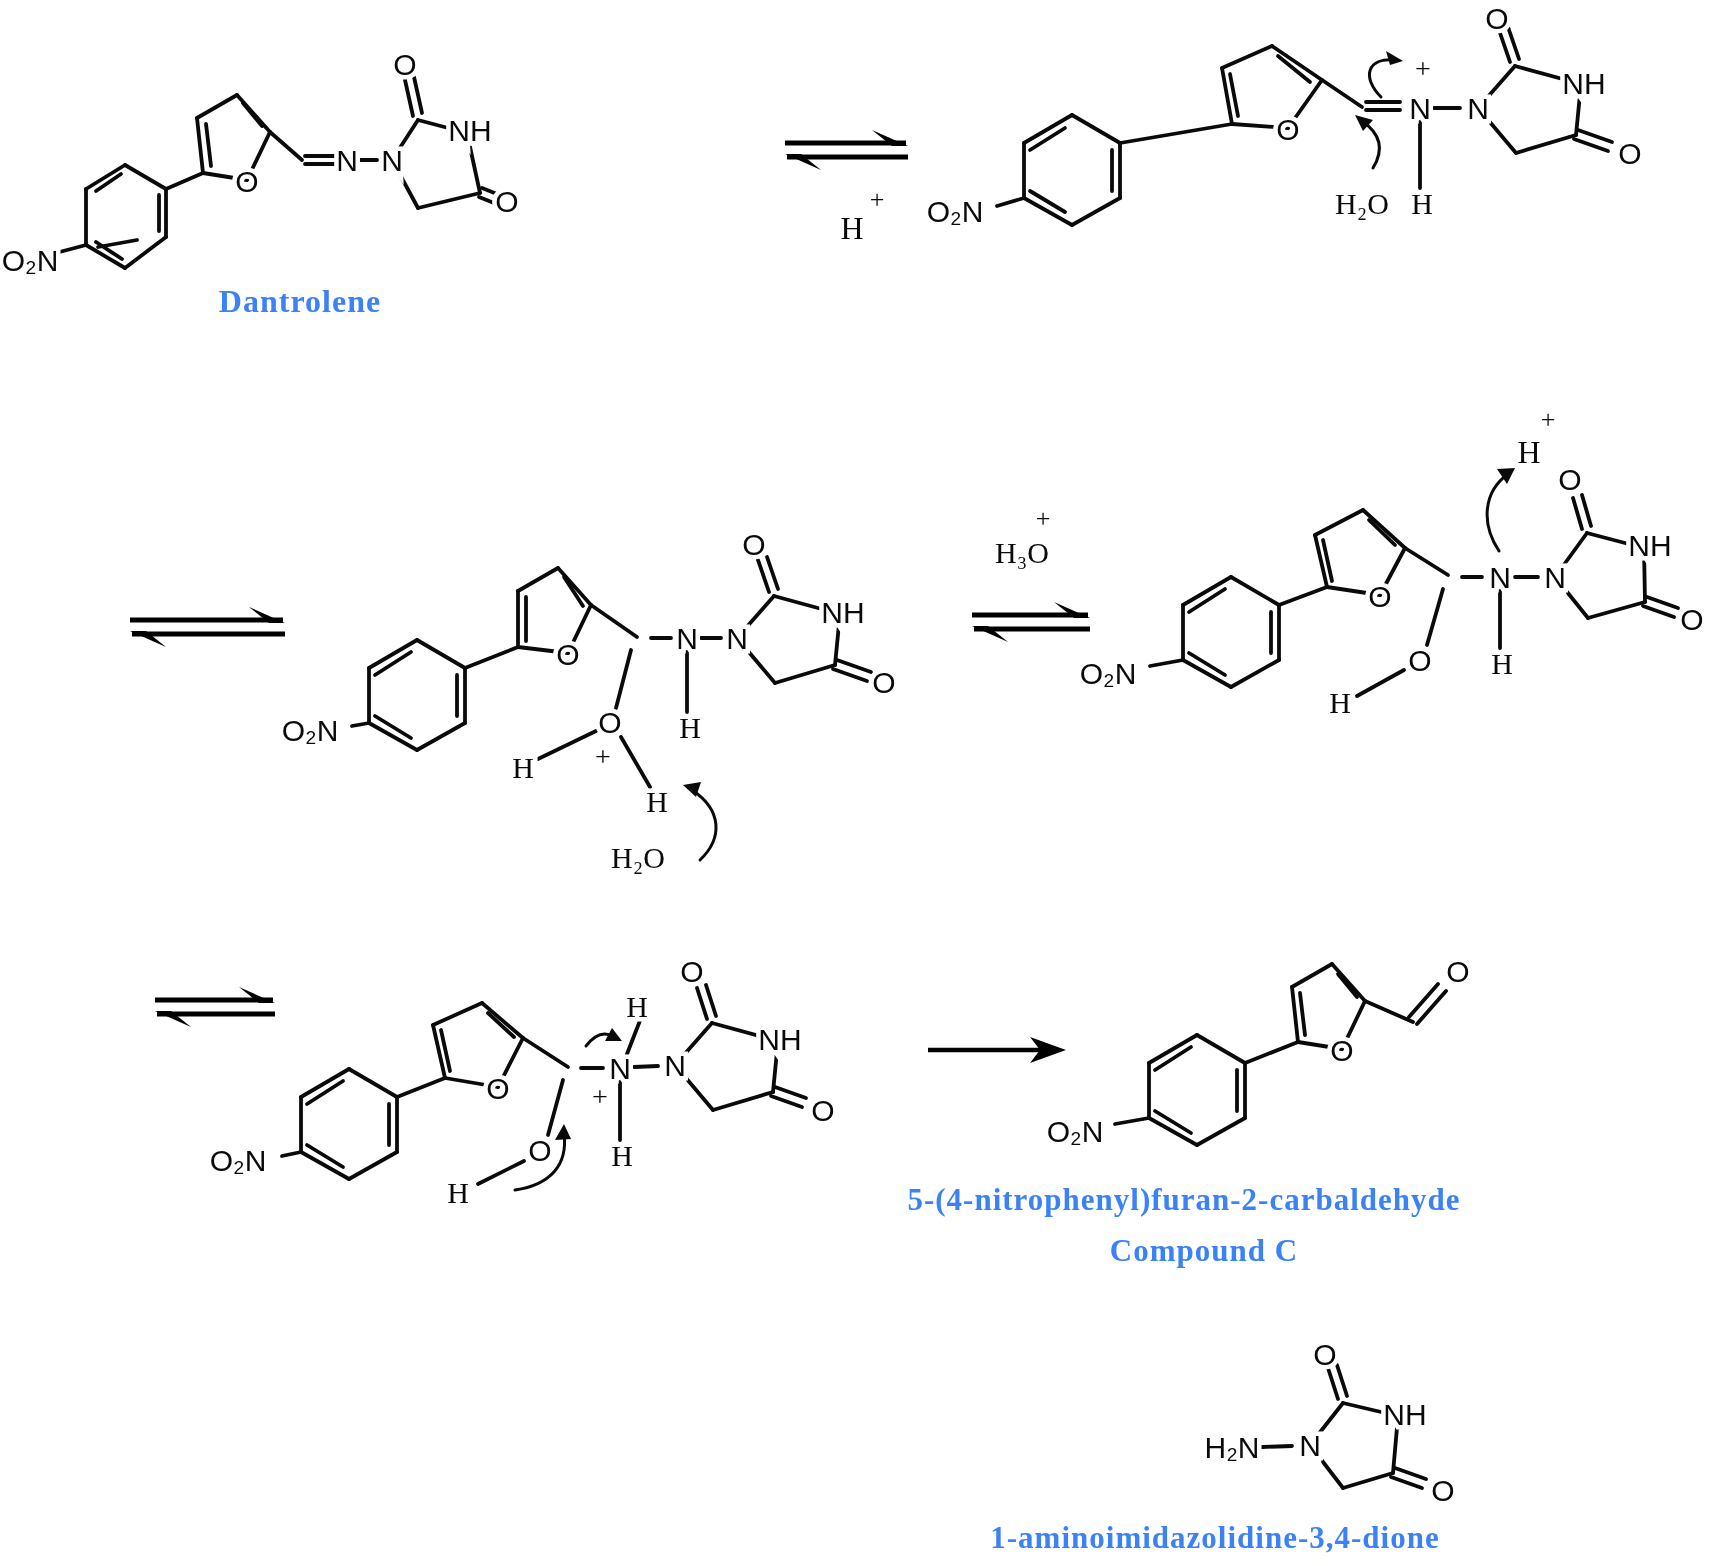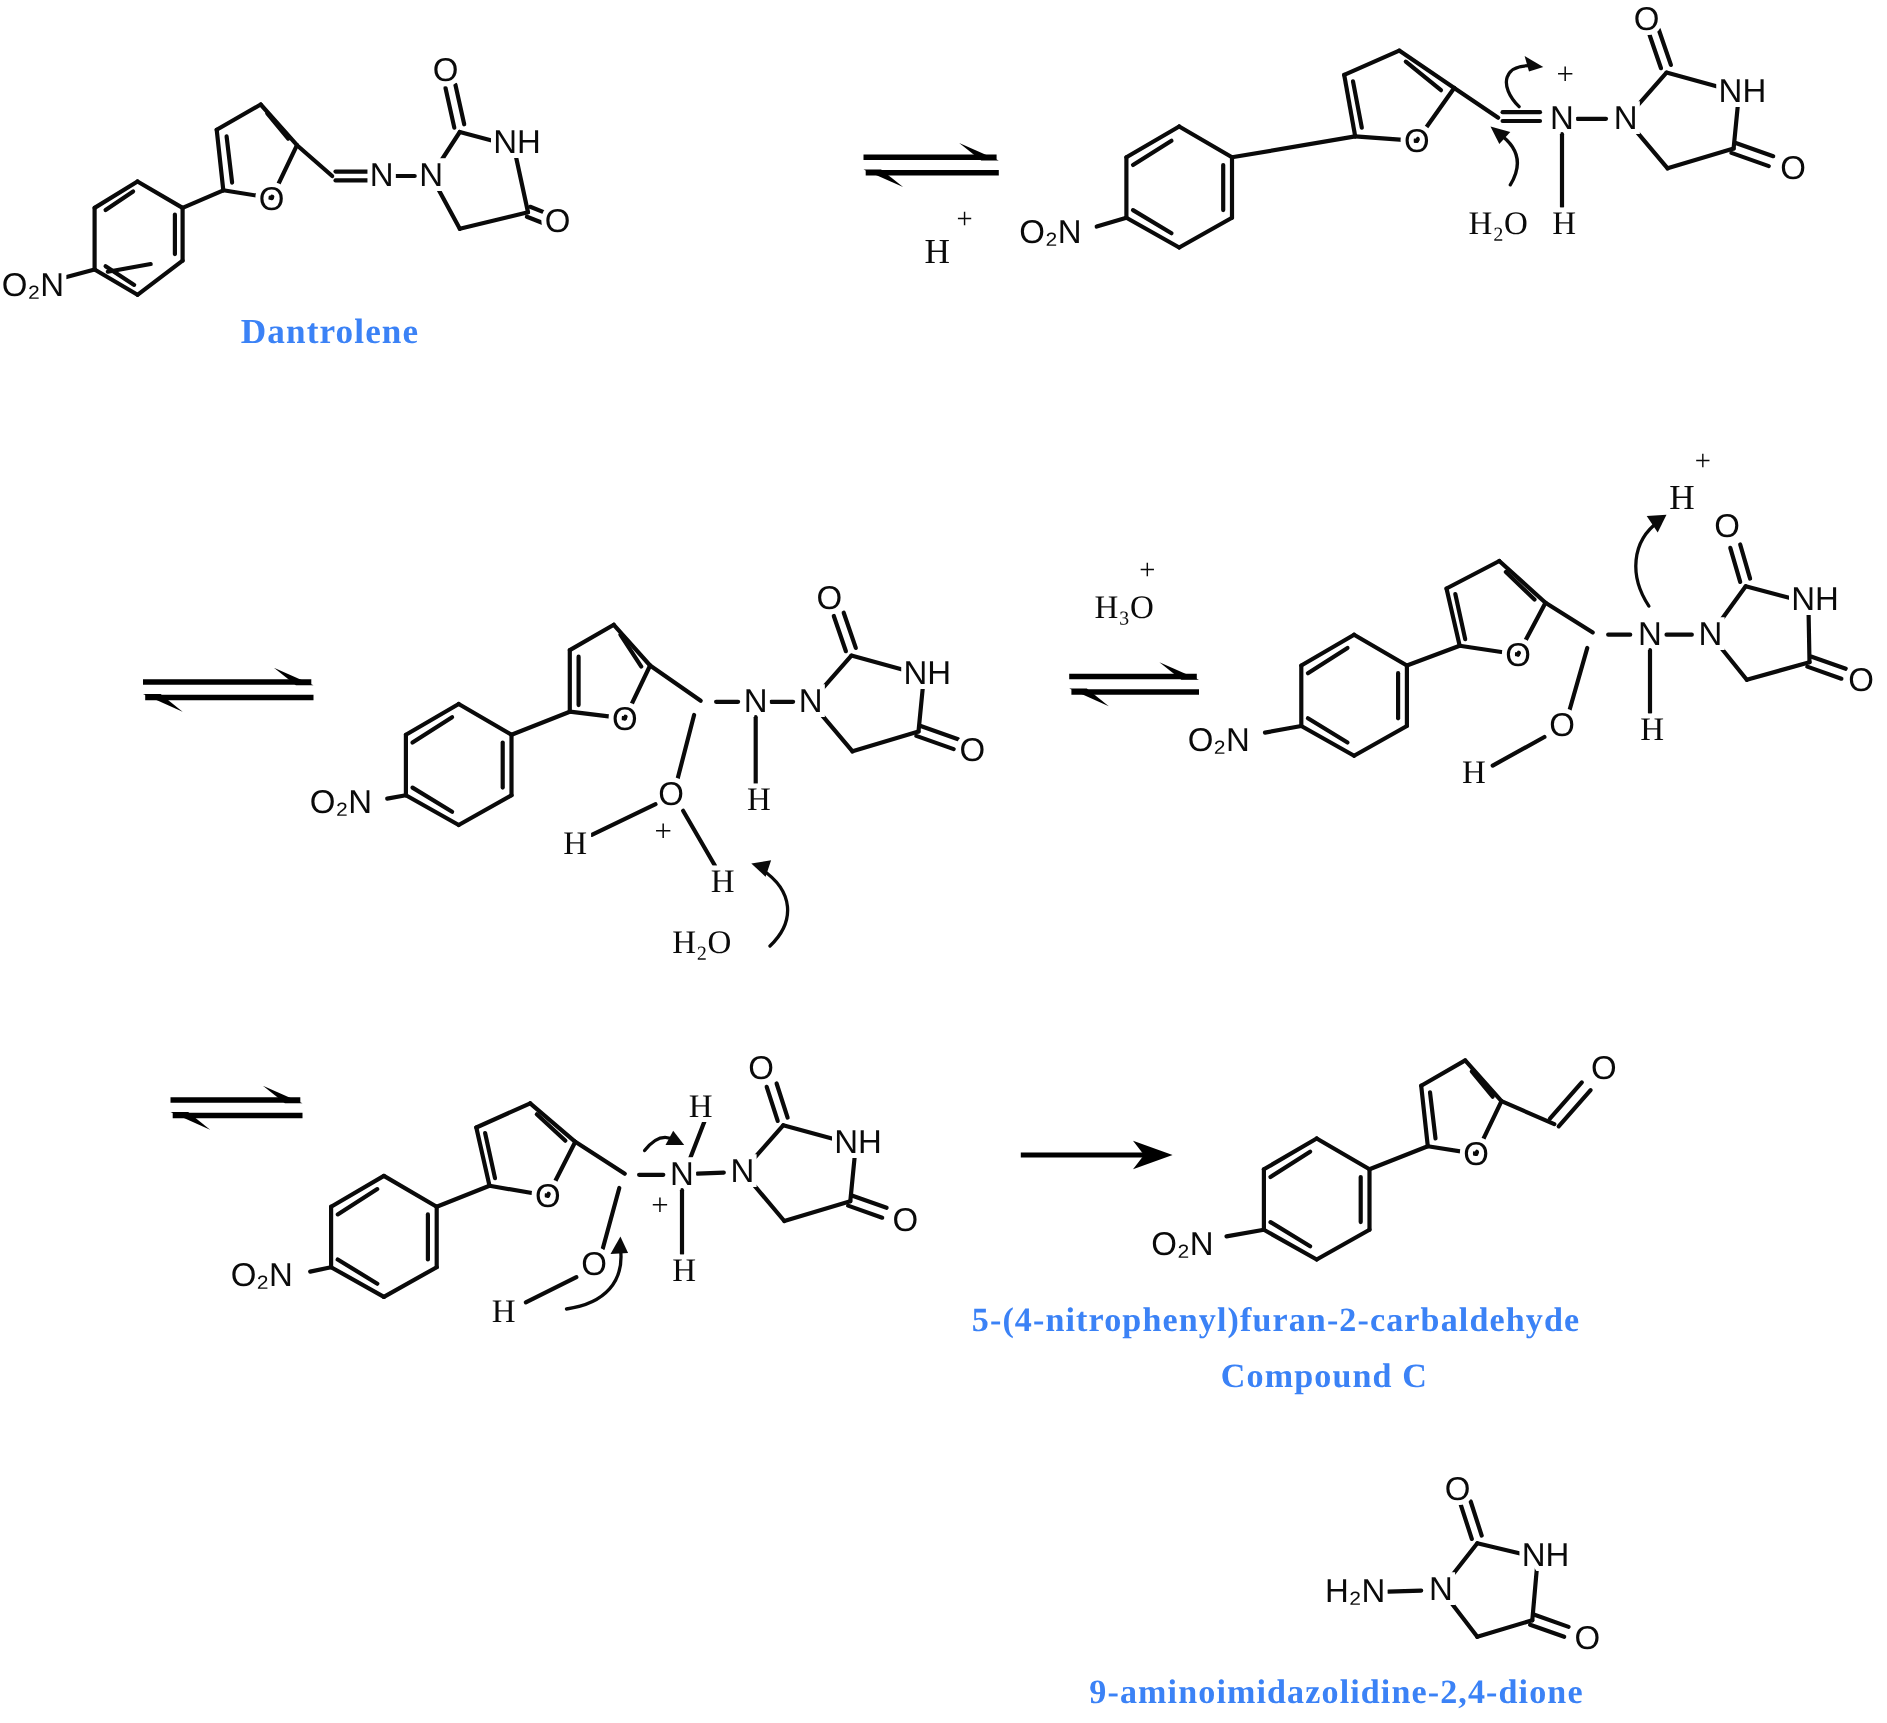--- a/index.html
+++ b/index.html
@@ -312,18 +312,18 @@
         <text x="1232" y="1447" text-anchor="middle" dominant-baseline="central" font-size="30" class="sans">H₂N</text>
         <text x="1310" y="1445" text-anchor="middle" dominant-baseline="central" font-size="30" class="sans">N</text>
         <text x="1405" y="1414" text-anchor="middle" dominant-baseline="central" font-size="30" class="sans">NH</text>
         <text x="1325" y="1354" text-anchor="middle" dominant-baseline="central" font-size="30" class="sans">O</text>
         <text x="1443" y="1490" text-anchor="middle" dominant-baseline="central" font-size="30" class="sans">O</text>
       </g>
   </svg>
 
   <div class="caption" style="left:150px;top:283px;width:300px;font-size:32px;">Dantrolene</div>
 
-  <div class="caption" style="left:810px;top:1182px;width:700px;font-size:31px;">5-(4-nitrophenyl)furan-2-carbaldehyde</div>
+  <div class="caption" style="left:834px;top:1182px;width:700px;font-size:31px;">5-(4-nitrophenyl)furan-2-carbaldehyde</div>
 
   <div class="caption" style="left:1004px;top:1233px;width:400px;font-size:31px;">Compound C</div>
 
-  <div class="caption" style="left:915px;top:1520px;width:600px;font-size:31px;">9-aminoimidazolidine-2,4-dione</div>
+  <div class="caption" style="left:915px;top:1520px;width:600px;font-size:31px;">1-aminoimidazolidine-3,4-dione</div>
 </div>
 
 </body></html>

